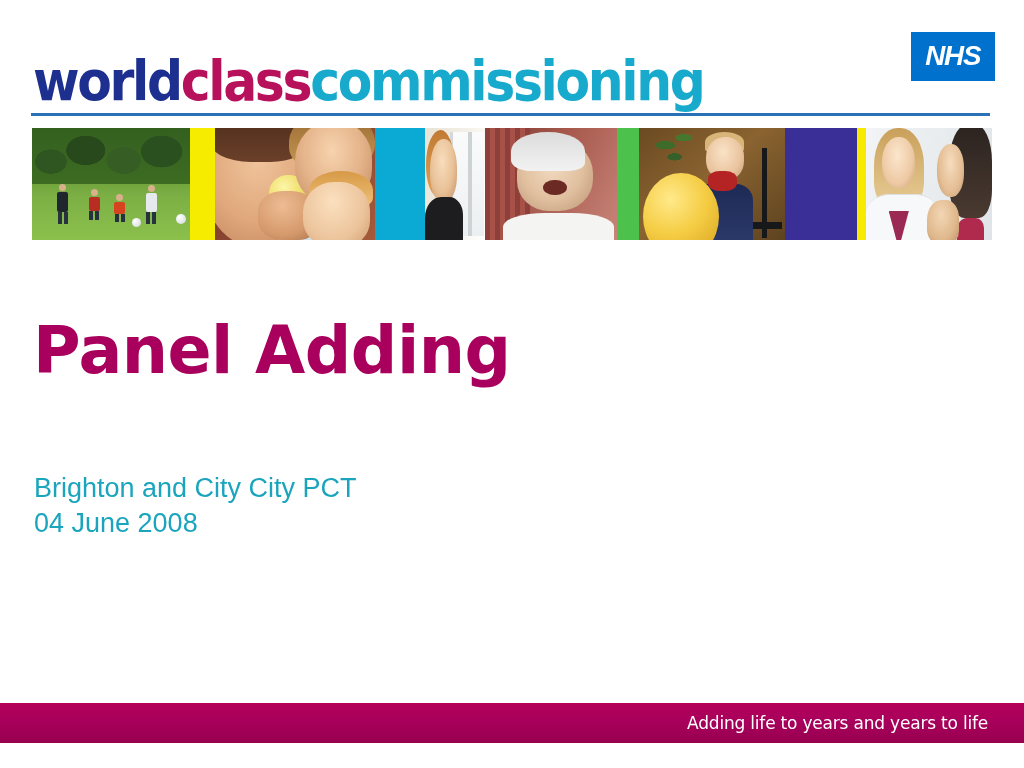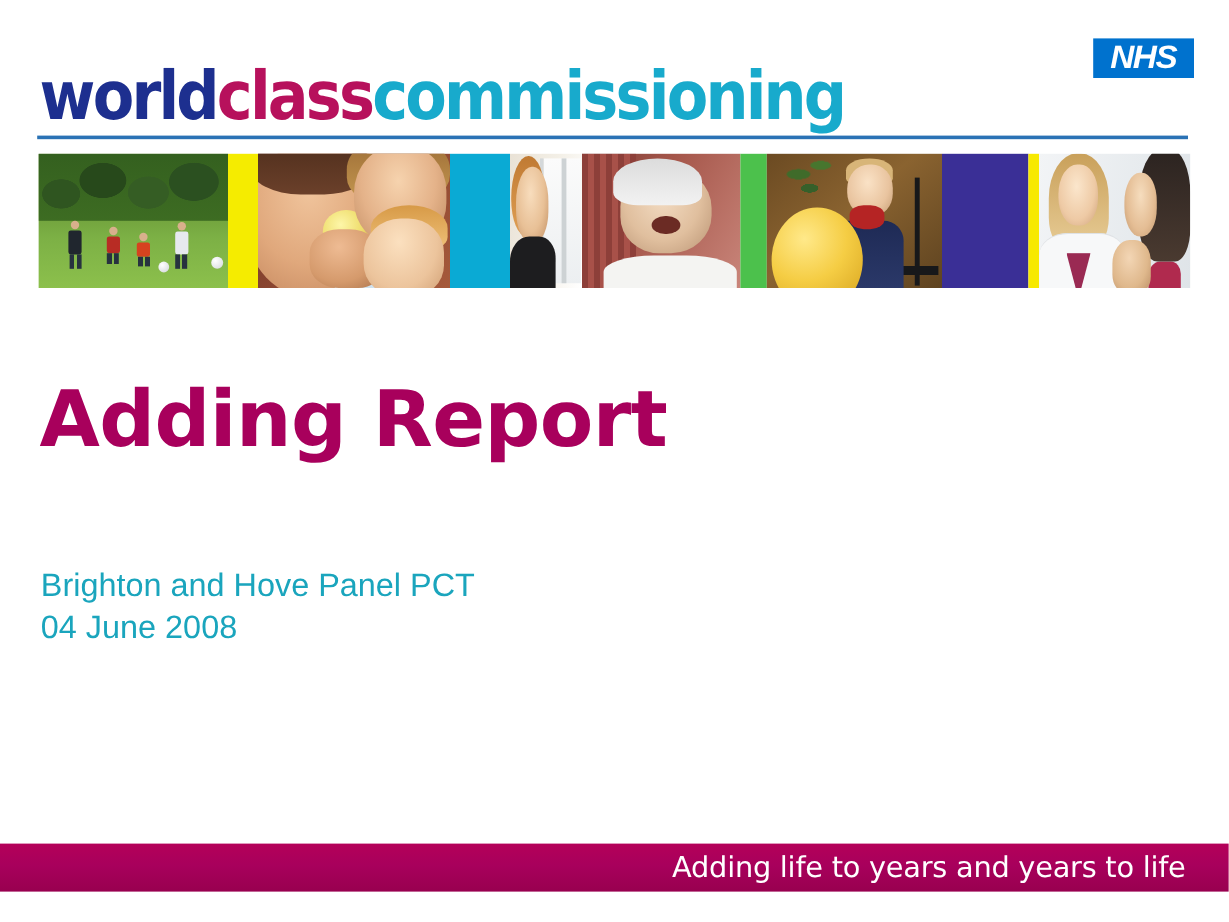--- a/index.html
+++ b/index.html
@@ -23,21 +23,21 @@
     height: 768px;
     background: #ffffff;
   }
 
   
   .nhs-logo {
     position: absolute;
     left: 911px;
     top: 32px;
     width: 84px;
-    height: 33px;
+    height: 49px;
     background: #0072ce;
     display: flex;
     align-items: center;
     justify-content: center;
     overflow: hidden;
   }
   .nhs-logo .nhs-text {
     color: #ffffff;
     font-family: "Liberation Sans", sans-serif;
     font-weight: bold;
@@ -393,21 +393,21 @@
     width: 1024px;
     height: 40px;
     background: linear-gradient(#b40059, #a8005c 45%, #98004f 100%);
     display: flex;
     align-items: center;
     justify-content: flex-end;
   }
   .footer-text {
     color: #ffffff;
     font-family: "DejaVu Sans", sans-serif;
-    font-size: 24px;
+    font-size: 17px;
     line-height: 40px;
     letter-spacing: -0.2px;
     padding-right: 36px;
     white-space: nowrap;
   }
 </style>
 </head>
 <body>
 
 <div class="slide">
@@ -501,24 +501,24 @@
       <div class="coat"></div>
       <div class="coat-v"></div>
       <div class="pat-sleeve"></div>
       <div class="pat-hair"></div>
       <div class="pat-face"></div>
       <div class="pat-hand"></div>
     </div>
 
   </div>
 
-  <div class="title-main">Adding Report</div>
+  <div class="title-main">Panel Adding</div>
 
   <div class="subtitle">
-    <span class="line">Brighton and Hove Panel PCT</span>
+    <span class="line">Brighton and City City PCT</span>
     <span class="line">04 June 2008</span>
   </div>
 
   <div class="footer-bar">
     <div class="footer-text">Adding life to years and years to life</div>
   </div>
 
 </div>
 
 </body></html>

